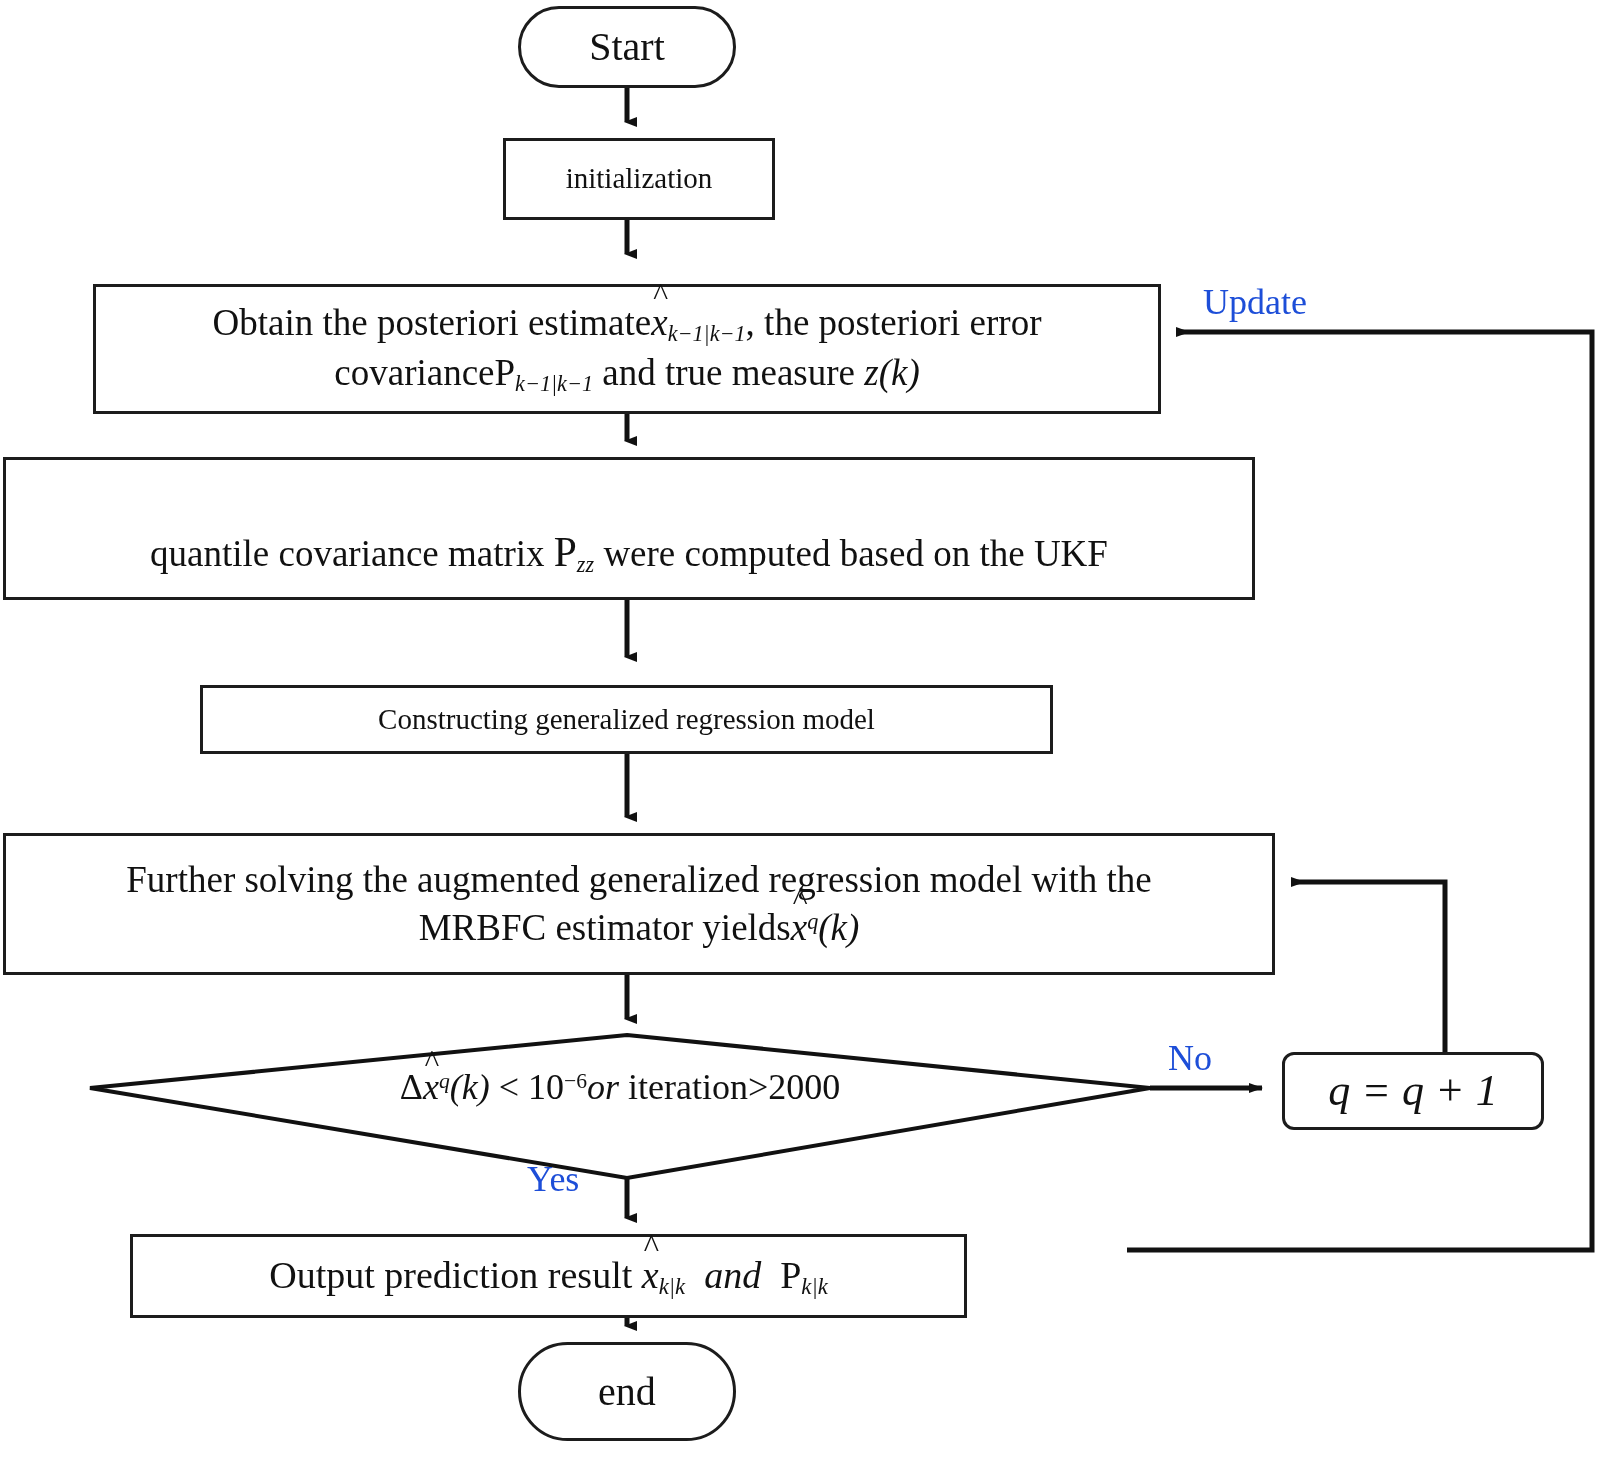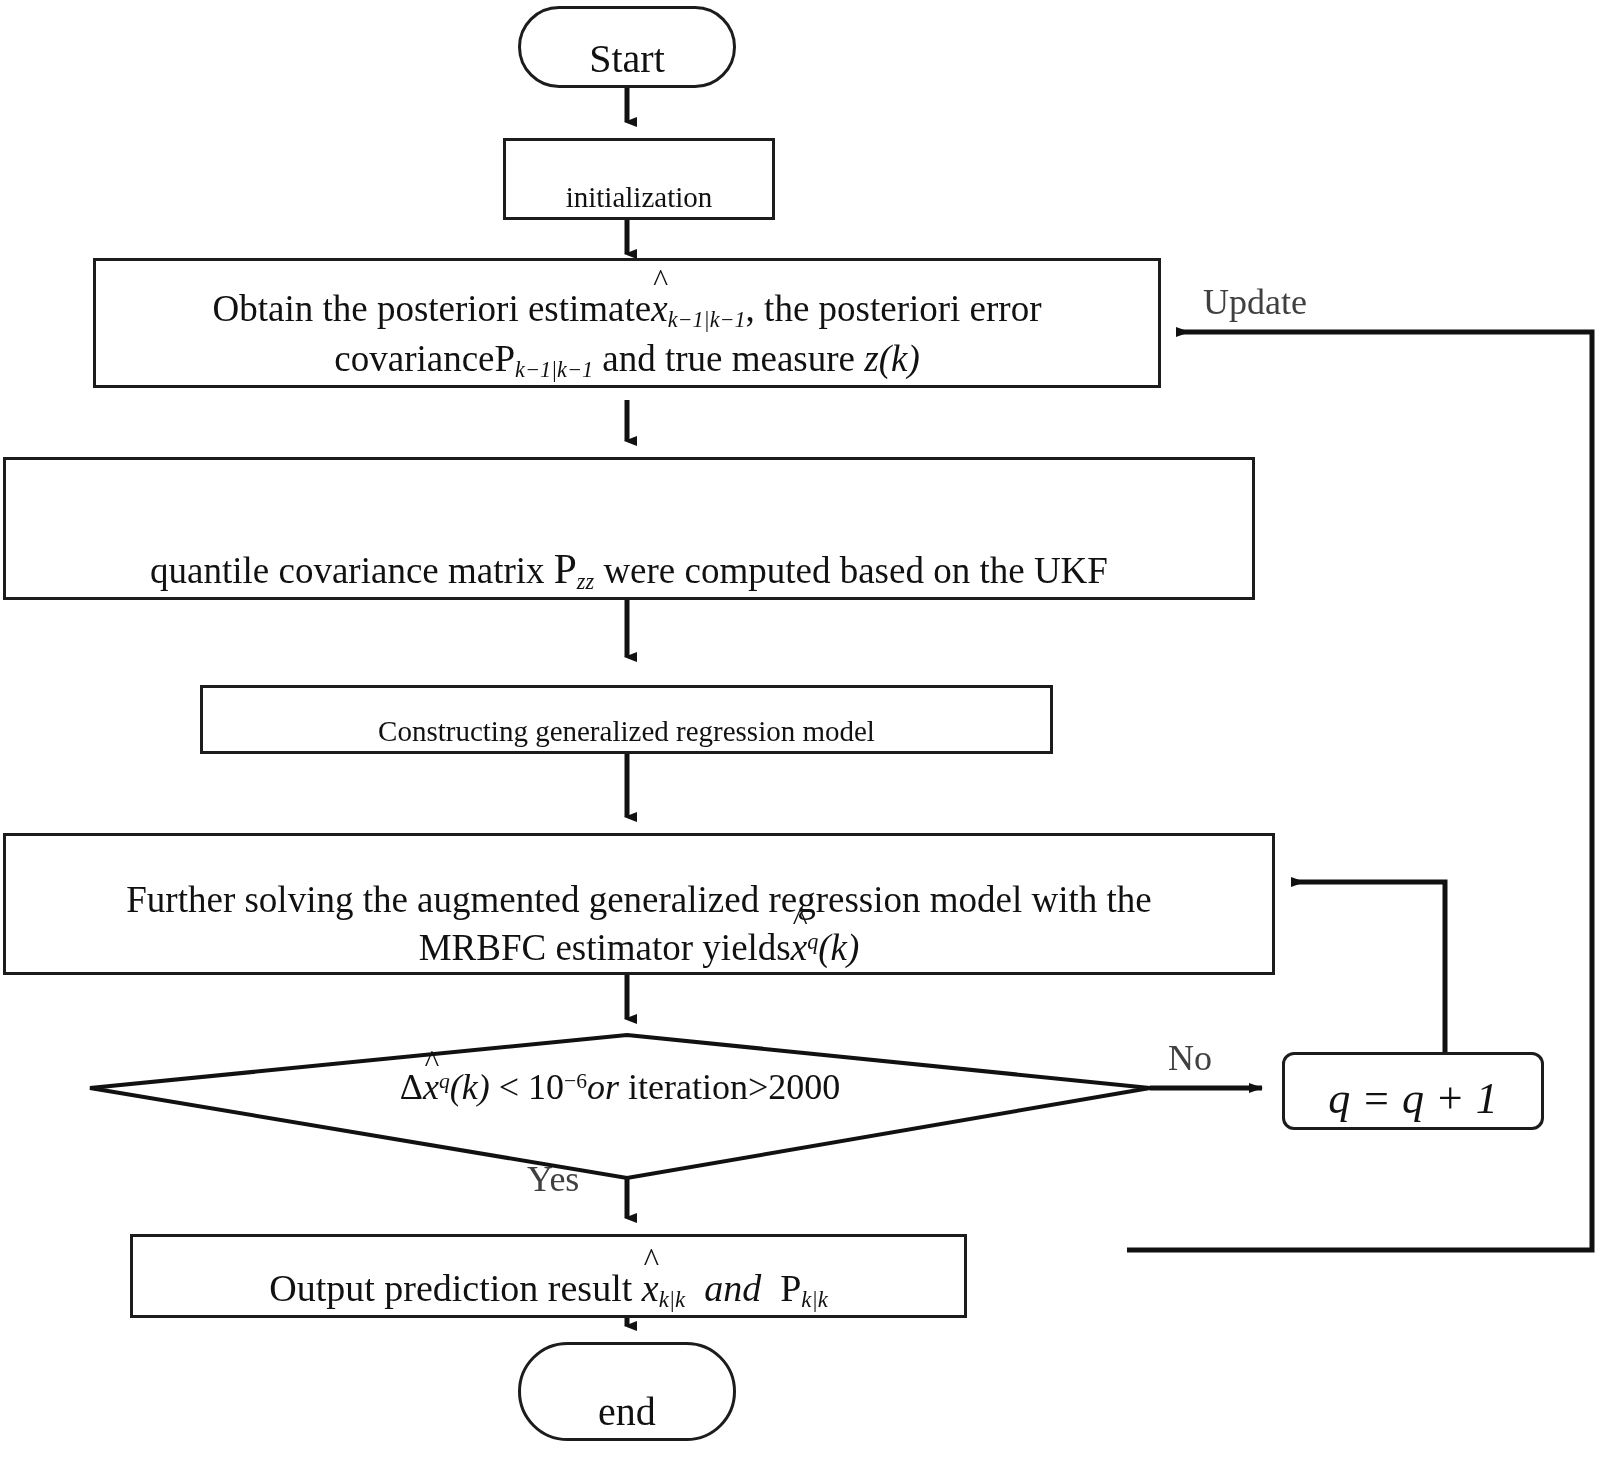--- a/index.html
+++ b/index.html
@@ -23,40 +23,40 @@
     width: 1600px;
     height: 1458px;
     pointer-events: none;
   }
   .node {
     position: absolute;
     box-sizing: border-box;
     border: 3px solid #1c1c1c;
     background: #ffffff;
     display: flex;
-    align-items: flex-end;
+    align-items: center;
     justify-content: center;
     text-align: center;
     line-height: 1.30;
   }
   .node .txt {
     display: block;
     width: 100%;
     padding: 0 10px;
     box-sizing: border-box;
   }
   .terminator {
     border-radius: 60px;
     font-size: 40px;
   }
   .process { font-size: 29px; }
   .label-free {
     position: absolute;
     font-size: 36px;
-    color: #404040;
+    color: #1d4ed8;
     white-space: nowrap;
   }
   .diamond-label {
     position: absolute;
     text-align: center;
     font-size: 36px;
     white-space: nowrap;
   }
   
   .mi { font-style: italic; }
@@ -133,21 +133,21 @@
   </svg>
 
   <div class="node terminator" style="left:518px; top:6px; width:218px; height:82px;">
     <span class="txt">Start</span>
   </div>
 
   <div class="node process" style="left:503px; top:138px; width:272px; height:82px;">
     <span class="txt">initialization</span>
   </div>
 
-  <div class="node process" style="left:93px; top:258px; width:1068px; height:130px; font-size:37px;">
+  <div class="node process" style="left:93px; top:284px; width:1068px; height:130px; font-size:37px;">
     <span class="txt">
       <span>
         <span>Obtain the posteriori estimate</span><span class="hatwrap mi"><span class="hat">^</span>x</span><sub>k−1|k−1</sub><span>, the posteriori error</span>
       </span><br>
       <span>
         <span>covariance</span><span class="mup">P</span><sub>k−1|k−1</sub><span> and true measure </span><span class="mi">z</span><span class="mi">(k)</span>
       </span>
     </span>
   </div>
 

